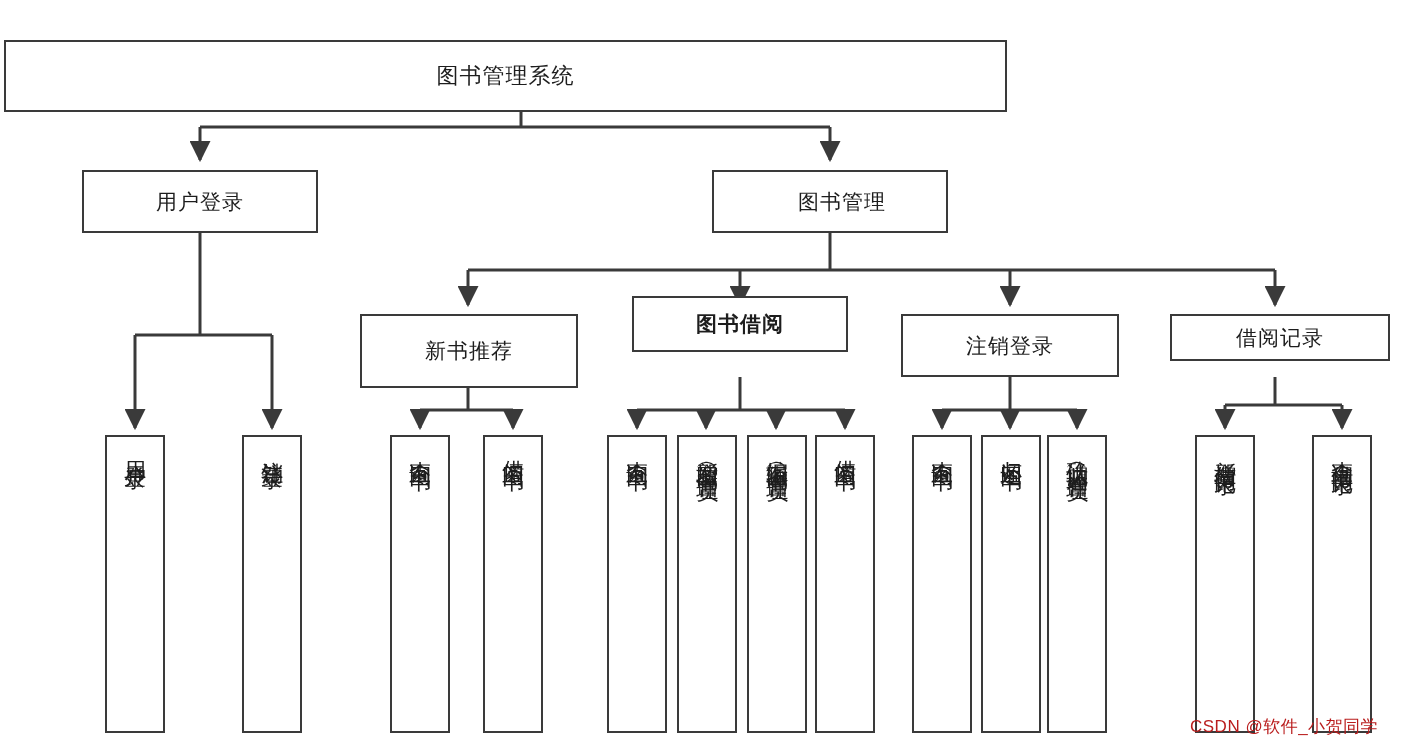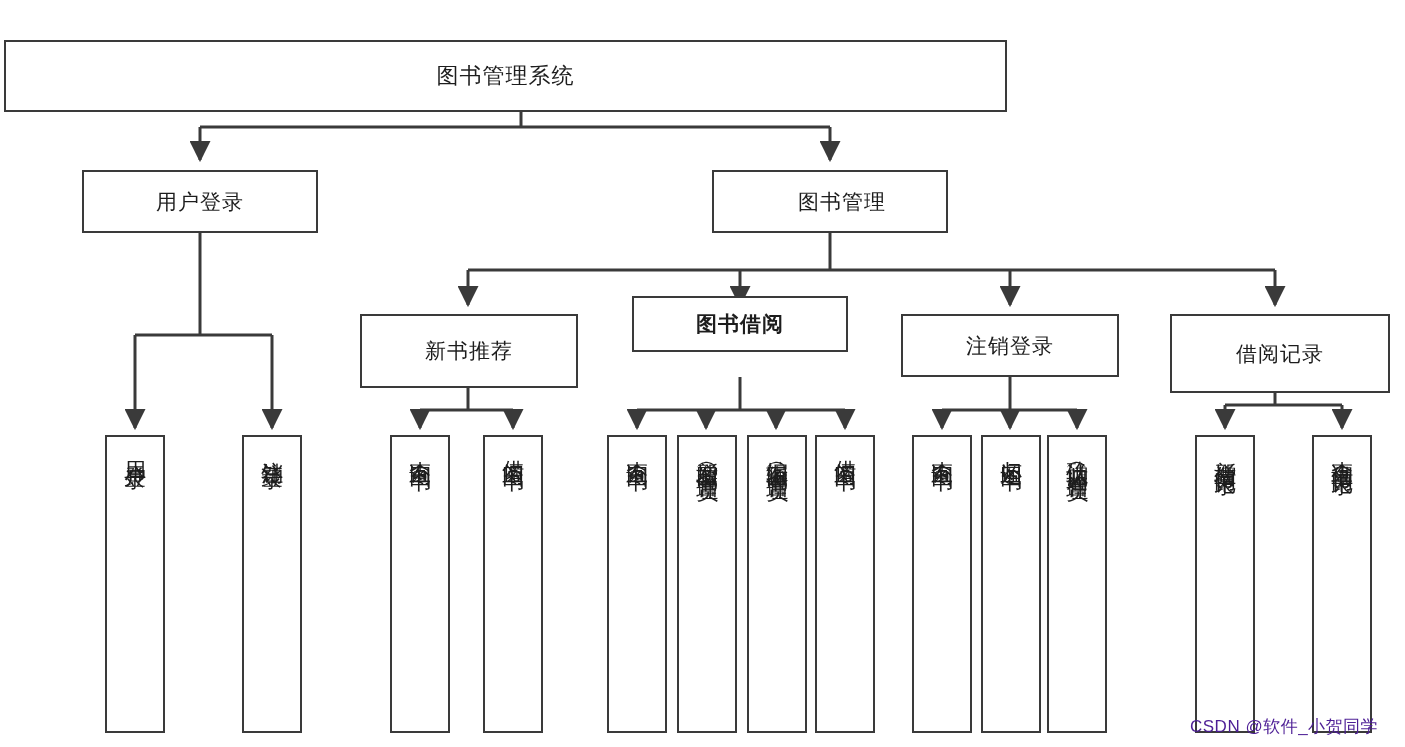--- a/index.html
+++ b/index.html
@@ -50,21 +50,21 @@
     writing-mode: vertical-rl;
     text-orientation: upright;
     font-size: 22px;
     letter-spacing: 3px;
     white-space: nowrap;
   }
   .node.root .node-label { font-size: 22px; }
   .watermark {
     position: absolute;
     font-size: 17px;
-    color: #4c1d95;
+    color: #b91c1c;
     white-space: nowrap;
     letter-spacing: 0.5px;
   }
 </style>
 </head>
 <body>
 
 <div id="canvas">
 
   <svg class="edges" viewBox="0 0 1405 747">
@@ -130,21 +130,21 @@
 
   <div class="node" style="left:360px; top:314px; width:218px; height:74px;">
     <span class="node-label">新书推荐</span>
   </div>
   <div class="node" style="left:632px; top:296px; width:216px; height:56px;font-weight:bold;">
     <span class="node-label">图书借阅</span>
   </div>
   <div class="node" style="left:901px; top:314px; width:218px; height:63px;">
     <span class="node-label">注销登录</span>
   </div>
-  <div class="node" style="left:1170px; top:314px; width:220px; height:79px;">
+  <div class="node" style="left:1170px; top:314px; width:220px; height:47px;">
     <span class="node-label">借阅记录</span>
   </div>
 
   <div class="node vertical" style="left:105px; top:435px; width:60px; height:298px;">
     <span class="node-label">用户登录</span>
   </div>
   <div class="node vertical" style="left:242px; top:435px; width:60px; height:298px;">
     <span class="node-label">注销登录</span>
   </div>
 

